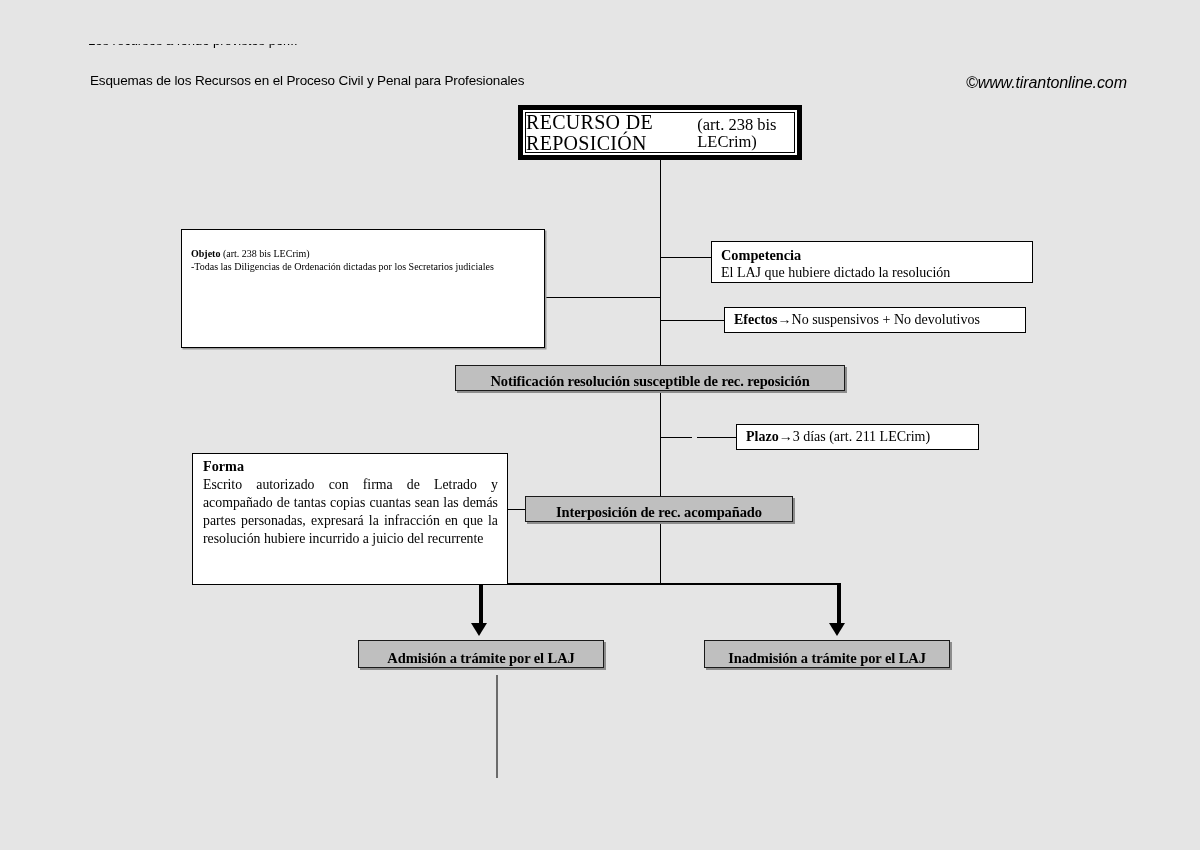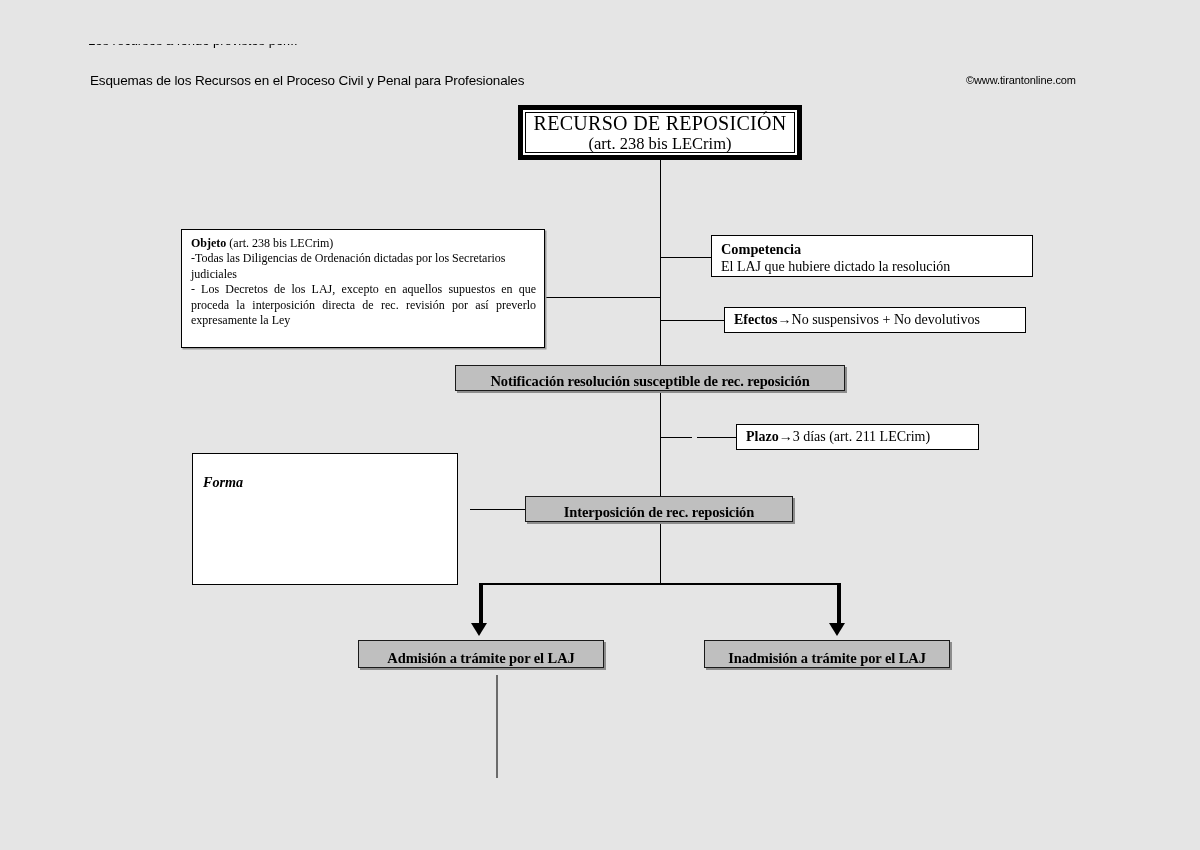--- a/index.html
+++ b/index.html
@@ -41,21 +41,22 @@
     font-family: "Liberation Sans", sans-serif;
     font-size: 13.5px;
     white-space: nowrap;
     letter-spacing: -0.15px;
   }
   .hdr-right {
     position: absolute;
     left: 966px;
     top: 74px;
     font-family: "Liberation Sans", sans-serif;
-    font-size: 11px;
+    font-size: 16px;
+    font-style: italic;
     white-space: nowrap;
     letter-spacing: -0.1px;
   }
 
   
   .title-box {
     position: absolute;
     left: 518px;
     top: 105px;
     width: 284px;
@@ -64,21 +65,21 @@
     border: 5px solid #000;
     background: #ffffff;
     padding: 2px;
   }
   .title-inner {
     width: 100%;
     height: 100%;
     box-sizing: border-box;
     border: 1px solid #000;
     display: flex;
-    flex-direction: column;
+    flex-direction: row;
     align-items: center;
     justify-content: center;
     line-height: 1.05;
   }
   .title-line1 {
     font-size: 20px;
     letter-spacing: 0.3px;
   }
   .title-line2 {
     font-size: 16.5px;
@@ -109,31 +110,31 @@
     letter-spacing: -0.1px;
     white-space: nowrap;
   }
 
   
   #objeto-box {
     left: 181px;
     top: 229px;
     width: 364px;
     height: 119px;
-    padding: 6px 8px 4px 9px;
-    font-size: 12px;
+    padding: 18px 8px 4px 9px;
+    font-size: 10px;
     line-height: 1.285;
   }
   #objeto-box .b { font-weight: bold; }
   .just { text-align: justify; text-align-last: left; }
 
   
   #competencia-box {
     left: 711px;
-    top: 235px;
+    top: 241px;
     width: 322px;
     height: 42px;
     padding: 4px 6px 2px 9px;
     font-size: 14px;
     line-height: 1.28;
   }
   #competencia-box .b { font-weight: bold; font-size: 14.3px; }
 
   
   #efectos-box {
@@ -160,26 +161,25 @@
     align-items: center;
     font-size: 14px;
     white-space: nowrap;
   }
   #plazo-box .b { font-weight: bold; text-align: right; }
 
   
   #forma-box {
     left: 192px;
     top: 453px;
-    width: 266px;
+    width: 316px;
     height: 132px;
-    padding: 19px 9px 3px 10px;
+    padding: 3px 9px 3px 10px;
     font-size: 13.8px;
     line-height: 1.32;
-    font-style: italic;
   }
   #forma-box .b { font-weight: bold; font-size: 14.2px; }
 
   
   #notificacion-node {
     left: 455px;
     top: 365px;
     width: 390px;
     height: 26px;
   }
@@ -275,21 +275,20 @@
   <div class="thick-v" style="left:479px; top:583px; height:42px;"></div>
   <div class="arrowhead" style="left:471px; top:623px;"></div>
   <div class="thick-v" style="left:837px; top:583px; height:42px;"></div>
   <div class="arrowhead" style="left:829px; top:623px;"></div>
 
   <div class="vline-gray" style="left:496px; top:675px; height:103px;"></div>
 
   <div class="box box-shadow" id="objeto-box">
     <div><span class="b">Objeto</span><span> (art. 238 bis LECrim)</span></div>
     <div>-Todas las Diligencias de Ordenación dictadas por los Secretarios judiciales</div>
-    <div class="just">- Los Decretos de los LAJ, excepto en aquellos supuestos en que proceda la interposición directa de rec. revisión por así preverlo expresamente la Ley</div>
   </div>
 
   <div class="box" id="competencia-box">
     <div class="b">Competencia</div>
     <div>El LAJ que hubiere dictado la resolución</div>
   </div>
 
   <div class="box" id="efectos-box">
     <span class="b">Efectos</span>
       <span>→</span>
@@ -301,24 +300,25 @@
   </div>
 
   <div class="box" id="plazo-box">
     <span class="b">Plazo</span>
       <span>→</span>
       <span> 3 días (art. 211 LECrim)</span>
   </div>
 
   <div class="box" id="forma-box">
     <div class="b">Forma</div>
+    <div class="just">Escrito autorizado con firma de Letrado y acompañado de tantas copias cuantas sean las demás partes personadas, expresará la infracción en que la resolución hubiere incurrido a juicio del recurrente</div>
   </div>
 
   <div class="gray-box" id="interposicion-node">
-    <span>Interposición de rec. reposición</span>
+    <span>Interposición de rec. acompañado</span>
   </div>
 
   <div class="gray-box" id="admision-node">
     <span>Admisión a trámite por el LAJ</span>
   </div>
 
   <div class="gray-box" id="inadmision-node">
     <span>Inadmisión a trámite por el LAJ</span>
   </div>
 

